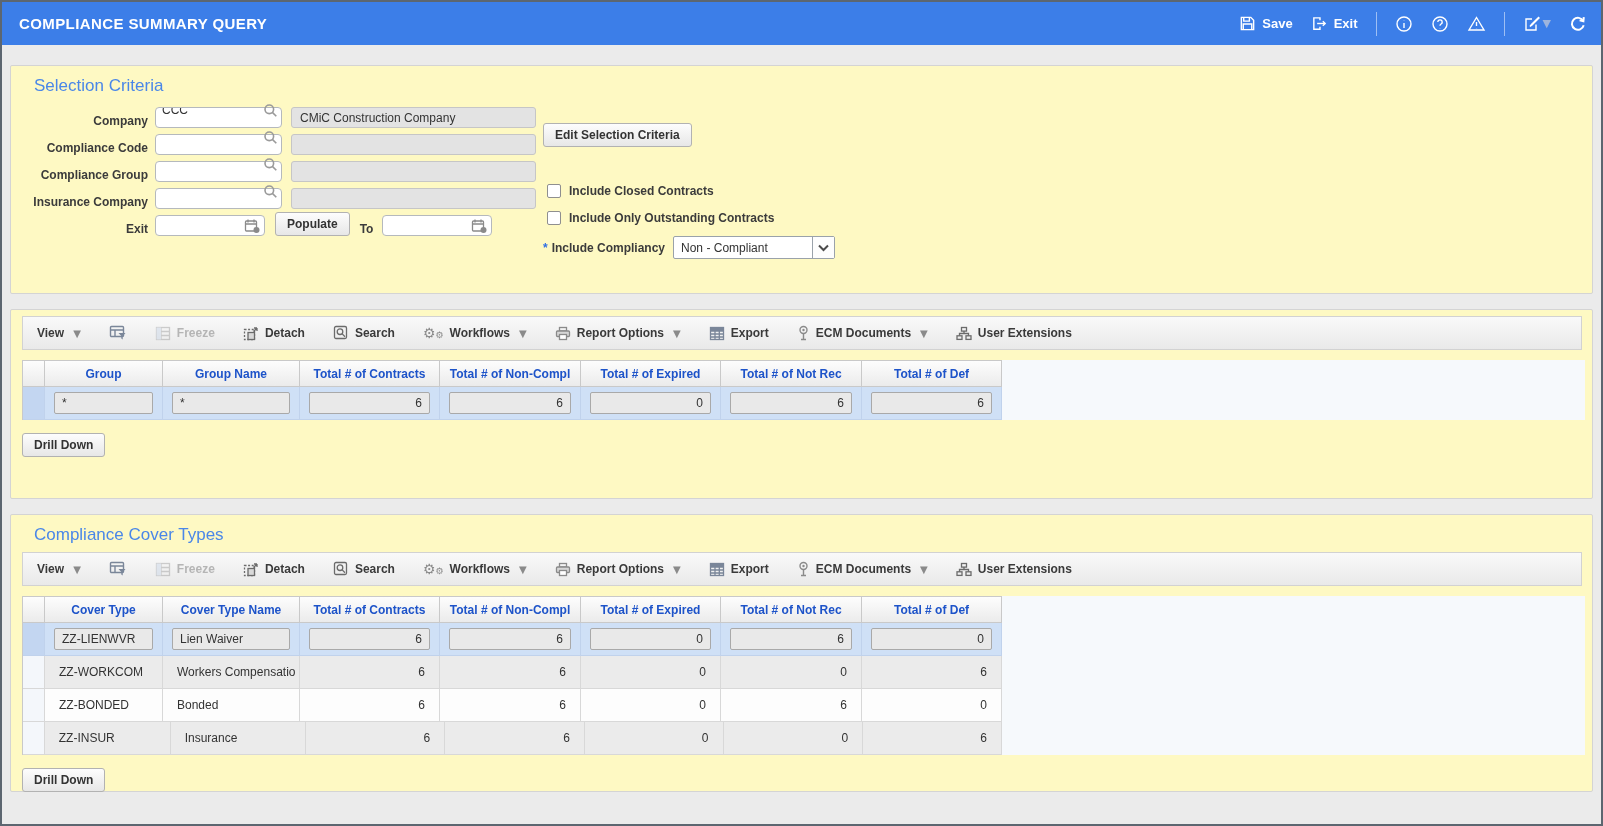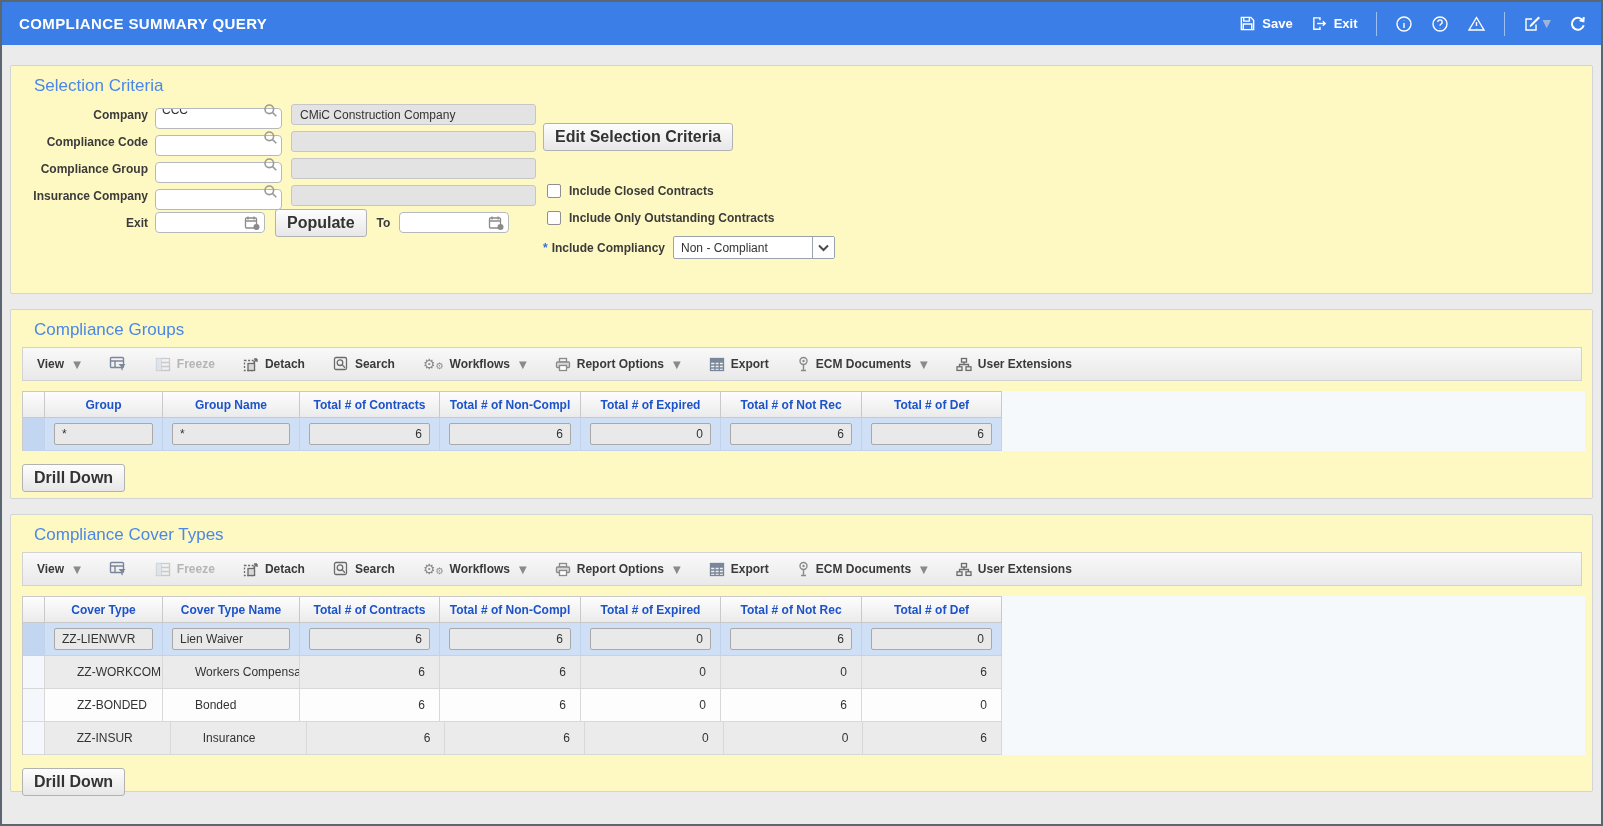--- a/index.html
+++ b/index.html
@@ -19,30 +19,30 @@
 
   
   .panel { margin:4px 8px; background:#fef9c3; border:1px solid #d4d4d4; border-radius:2px; position:relative; }
   .panel-1 { margin-top:20px; height:229px; }
   .panel-2 { margin-top:15px; height:190px; }
   .panel-3 { margin-top:15px; height:278px; }
   .section-title { color:#4a87e8; font-size:17px; padding:9px 0 0 23px; line-height:22px; }
 
   
   .form { margin-top:4px; position:relative; }
-  .form-row { display:flex; align-items:center; height:27px; }
+  .form-row { display:flex; align-items:flex-end; height:27px; }
   .flabel { width:137px; text-align:right; font-size:12px; font-weight:bold; color:#3b3b3b; margin-right:7px; white-space:nowrap; }
   .lov { position:relative; width:127px; }
   .lov input { width:127px; height:21px; border:1px solid #b5b9bd; border-radius:4px; padding:0 20px 16px 6px; font-size:12px; color:#333; font-family:"Liberation Sans",sans-serif; background:#fff; }
   .lov .mag { position:absolute; right:4px; top:3px; }
   .ro-field { width:245px; height:21px; margin-left:9px; background:#e3e3e3; border:1px solid #c6c6c6; border-radius:3px; font-size:12px; color:#333; display:flex; align-items:center; padding:0 8px; }
   .date-field { position:relative; width:110px; }
   .date-field input { width:110px; height:21px; border:1px solid #b5b9bd; border-radius:4px; padding:0 24px 0 6px; font-size:12px; background:#fff; }
   .date-field .cal { position:absolute; right:4px; top:3px; }
-  .btn { display:inline-block; background:linear-gradient(#fdfdfd,#e7e7e7); border:1px solid #b2b2b2; border-radius:3px; font-size:16px; font-weight:bold; color:#333; padding:4px 11px; cursor:pointer; white-space:nowrap; }
+  .btn { display:inline-block; background:linear-gradient(#fdfdfd,#e7e7e7); border:1px solid #b2b2b2; border-radius:3px; font-size:12px; font-weight:bold; color:#333; padding:4px 11px; cursor:pointer; white-space:nowrap; }
   .populate { margin:0 10px 0 10px; }
   .to-label { font-size:12px; font-weight:bold; color:#3b3b3b; margin-right:9px; }
   .right-col { position:absolute; left:532px; top:0; width:560px; }
   .edit-btn { position:absolute; left:0; top:57px; }
   .cb-row { position:absolute; left:4px; display:flex; align-items:center; gap:8px; }
   .cb-row.cb1 { top:118px; } .cb-row.cb2 { top:145px; }
   .cb { width:14px; height:14px; background:#fff; border:1px solid #8f8f8f; border-radius:2px; cursor:pointer; }
   .cb-label { font-size:12px; font-weight:bold; color:#3b3b3b; }
   .compliancy { position:absolute; left:0; top:170px; display:flex; align-items:center; }
   .req { color:#2f6fe4; font-size:12px; font-weight:bold; margin-right:4px; }
@@ -64,21 +64,21 @@
   .grid-header { display:flex; height:27px; }
   .hcell { background:linear-gradient(#fdfdfd,#ebebeb); border-right:1px solid #c9c9c9; border-top:1px solid #c9c9c9; border-bottom:1px solid #c9c9c9; color:#1d53c9; font-size:12px; font-weight:bold; display:flex; align-items:center; justify-content:center; overflow:hidden; white-space:nowrap; }
   .grid-row { display:flex; height:33px; border-bottom:1px solid #d8d8d8; background:#fdfdfd; }
   .grid-row.stripe { background:#ebebeb; }
   .grid-row.sel { background:#cfe0f6; border-bottom:1px solid #c0d2ec; }
   .gcell { display:flex; align-items:center; font-size:12px; color:#333; overflow:hidden; white-space:nowrap; border-right:1px solid transparent; }
   .grid-row .gcell { border-right:1px solid #d8d8d8; }
   .grid-row.sel .gcell { border-right:1px solid #c0d2ec; }
   .selector { background:#f4f7fb; }
   .grid-row.sel .selector { background:#c3d6f1; }
-  .gcell.txt { padding-left:32px; }
+  .gcell.txt { padding-left:14px; }
   .gcell.num { justify-content:flex-end; padding-right:14px; }
   .cellbox { height:22px; flex:1; margin:0 9px; background:#e9e9e9; border:1px solid #a9a9a9; border-radius:2px; display:flex; align-items:center; padding:0 7px; font-size:12px; color:#333; }
   .cellbox.num { justify-content:flex-end; }
   .drill-btn { margin:13px 0 0 11px; }
 
   svg { display:block; }
 </style>
 </head>
 <body>
 
@@ -230,21 +230,20 @@
             <svg width="11" height="8" viewBox="0 0 11 8" fill="none" stroke="#4a4a4a" stroke-width="2">
                 <path d="M1 1.5 L5.5 6 L10 1.5"></path>
               </svg>
           </span>
         </div>
       </div>
     </div>
   </div>
 
   <div class="panel panel-2">
-    <div class="section-title">Compliance Groups</div>
     <div class="toolbar">
         <div class="tb-item">
           <span>View</span>
           <span class="arr">▼</span>
         </div>
         <div class="tb-item">
           <span>
             <svg width="18" height="16" viewBox="0 0 18 16" fill="none" stroke="#7a8699" stroke-width="1.4">
               <rect x="1.5" y="1.5" width="13" height="10" rx="1"></rect>
               <path d="M1.5 5 h13 M6 5 v6.5"></path>

